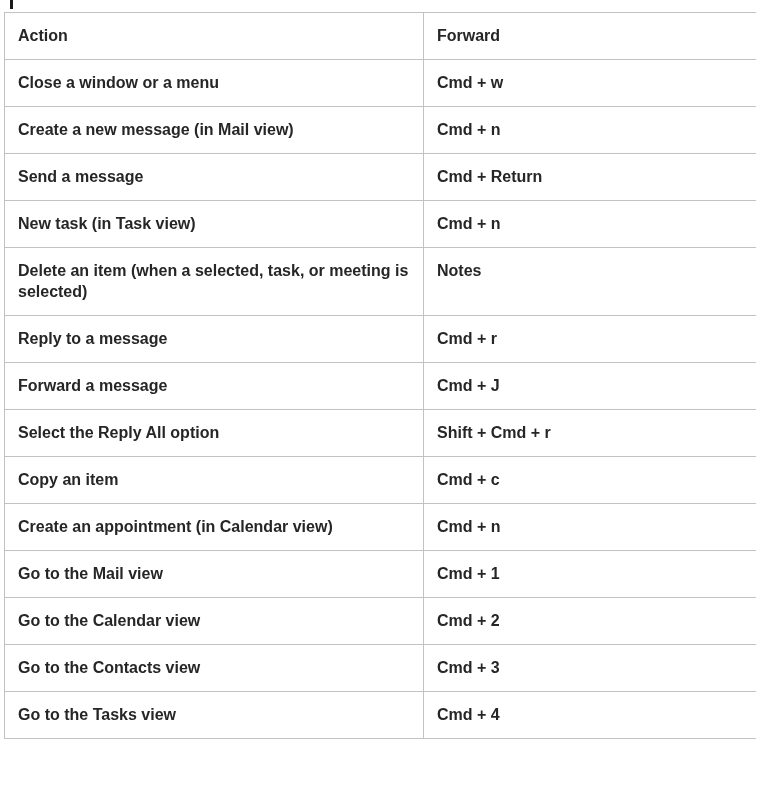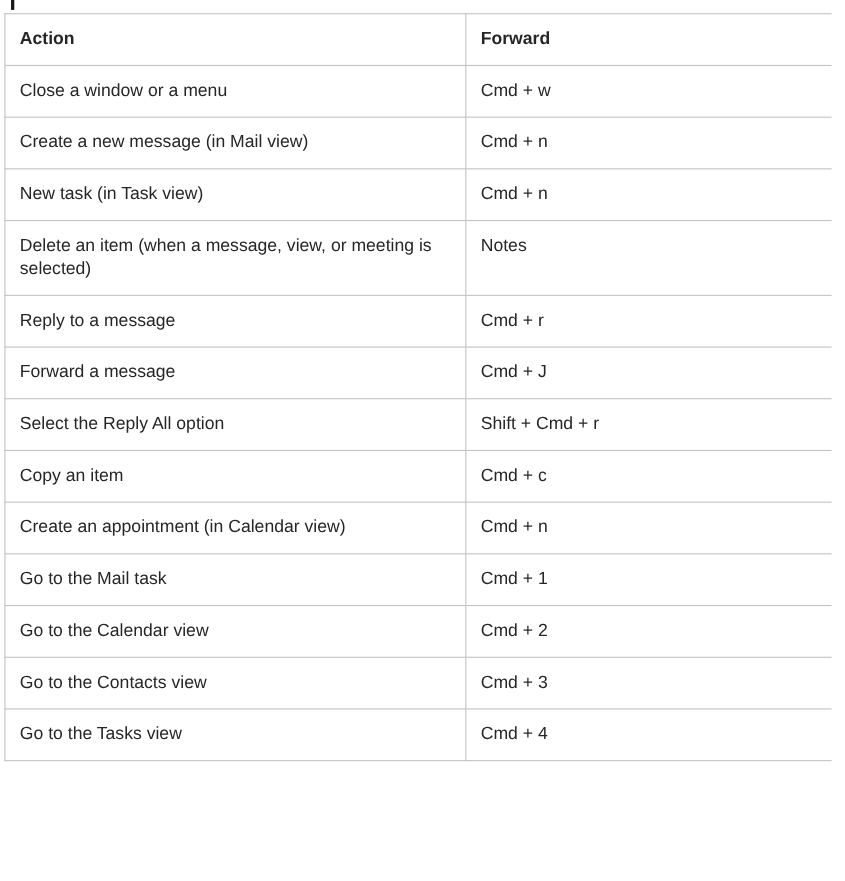--- a/index.html
+++ b/index.html
@@ -35,21 +35,21 @@
   col.col-shortcut { width: 337px; }
   table.shortcuts th,
   table.shortcuts td {
     border: 1px solid var(--border-color, #c2c2c2);
     padding: 12px 13px 13px 13px;
     font-size: 16px;
     line-height: 21px;
     color: var(--text-color, #262626);
     text-align: left;
     vertical-align: top;
-    font-weight: 400;
+    font-weight: 700;
     overflow: hidden;
   }
   table.shortcuts th {
     font-weight: 700;
   }
 </style>
 </head>
 <body>
 
 <div class="page">
@@ -71,25 +71,29 @@
 
     <tr>
           <td>Close a window or a menu</td>
           <td>Cmd + w</td>
         </tr>
         <tr>
           <td>Create a new message (in Mail view)</td>
           <td>Cmd + n</td>
         </tr>
         <tr>
+          <td>Send a message</td>
+          <td>Cmd + Return</td>
+        </tr>
+        <tr>
           <td>New task (in Task view)</td>
           <td>Cmd + n</td>
         </tr>
         <tr>
-          <td>Delete an item (when a message, view, or meeting is selected)</td>
+          <td>Delete an item (when a selected, task, or meeting is selected)</td>
           <td>Notes</td>
         </tr>
         <tr>
           <td>Reply to a message</td>
           <td>Cmd + r</td>
         </tr>
         <tr>
           <td>Forward a message</td>
           <td>Cmd + J</td>
         </tr>
@@ -99,21 +103,21 @@
         </tr>
         <tr>
           <td>Copy an item</td>
           <td>Cmd + c</td>
         </tr>
         <tr>
           <td>Create an appointment (in Calendar view)</td>
           <td>Cmd + n</td>
         </tr>
         <tr>
-          <td>Go to the Mail task</td>
+          <td>Go to the Mail view</td>
           <td>Cmd + 1</td>
         </tr>
         <tr>
           <td>Go to the Calendar view</td>
           <td>Cmd + 2</td>
         </tr>
         <tr>
           <td>Go to the Contacts view</td>
           <td>Cmd + 3</td>
         </tr>

